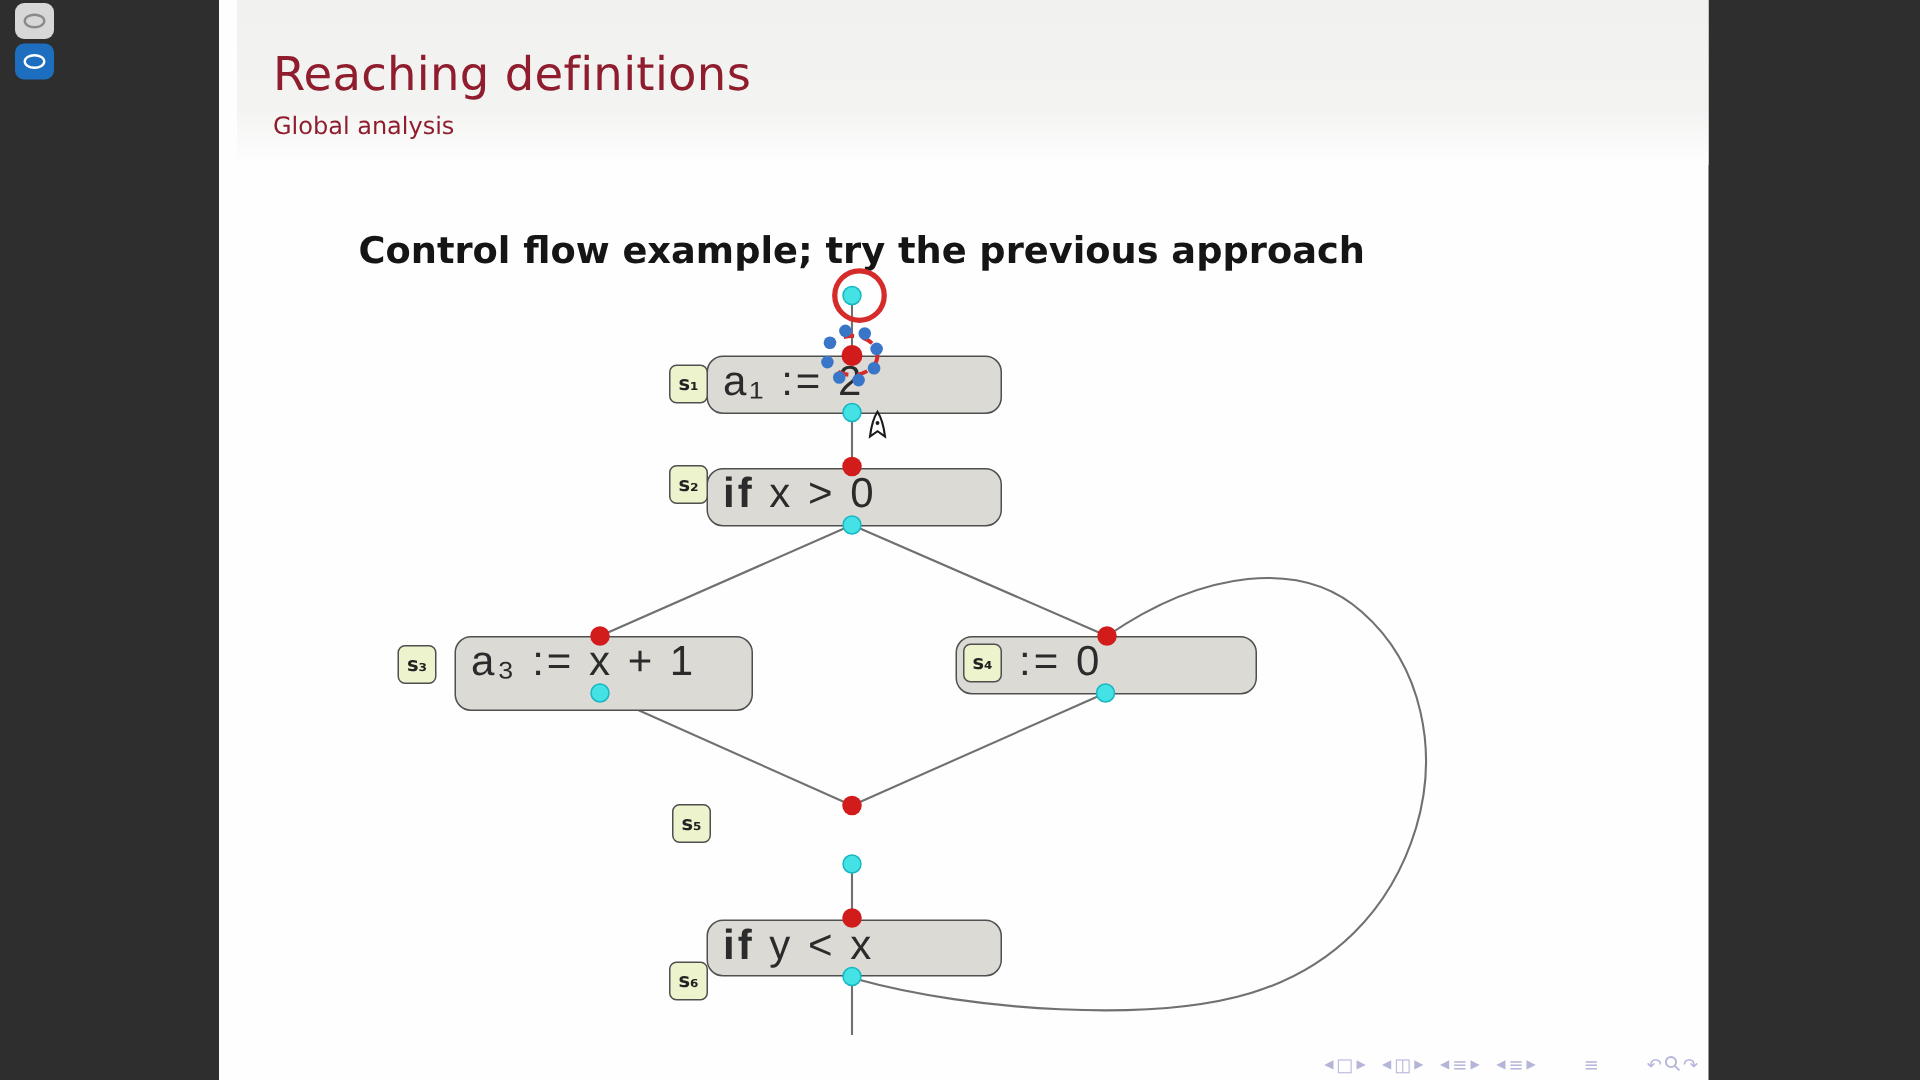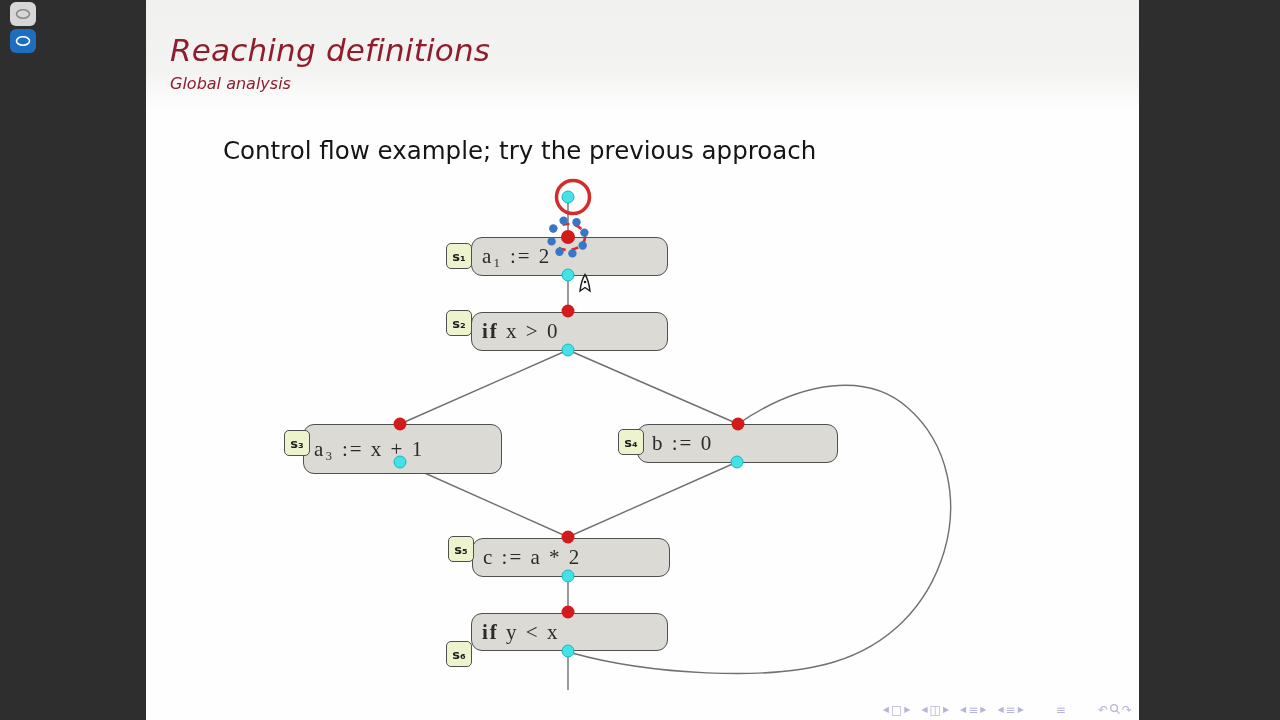--- a/index.html
+++ b/index.html
@@ -9,44 +9,43 @@
     font-family:"DejaVu Sans",sans-serif;
   }
   
   .fl-toolbar{position:absolute;left:10px;top:2px;z-index:20;display:flex;flex-direction:column;gap:3px;}
   .tool-btn{width:26px;height:24px;border-radius:6px;display:flex;align-items:center;justify-content:center;cursor:pointer;}
   .tool-btn.inactive{background:#d7d7d7;}
   .tool-btn.active{background:#1e6ec0;}
   
   .slide{position:absolute;left:146px;top:0;width:993px;height:720px;background:#fefefe;overflow:hidden;}
   .slide-header{
-    position:absolute;left:0;top:0;width:100%;height:110px;
+    position:absolute;left:12px;top:0;width:100%;height:110px;
     background:linear-gradient(180deg,#f1f1f0 0%,#f3f3f2 65%,#fefefe 100%);
-    font-style:italic;
   }
   .slide-title{
     position:absolute;left:24px;top:32px;margin:0;
     font-size:31px;font-weight:400;color:#8f1d2d;letter-spacing:.2px;
   }
   .slide-subtitle{
     position:absolute;left:24px;top:74px;margin:0;
     font-size:16px;font-weight:400;color:#8f1d2d;
   }
   .body-text{
-    position:absolute;left:77px;top:136px;margin:0;
-    font-size:24.5px;color:#151515;font-weight:400;
+    position:absolute;left:77px;top:136px;margin:16px;
+    font-size:24.5px;color:#151515;font-weight:700;
   }
   
   svg.layer{position:absolute;left:0;top:0;z-index:1;pointer-events:none;}
   svg.layer.top{z-index:4;}
   .node{
     position:absolute;z-index:2;box-sizing:border-box;
     background:#dbdad4;border:1.6px solid #4f4f4f;border-radius:11px;
-    font-family:Liberation Serif, serif;font-size:21px;color:#2b2b2b;
-    display:flex;align-items:center;padding-left:10px;letter-spacing:2px;white-space:pre;
+    font-family:Liberation Sans, sans-serif;font-size:28px;color:#2b2b2b;
+    display:flex;padding-left:10px;letter-spacing:2px;white-space:pre;
   }
   .node .kw{font-weight:bold;white-space:pre;}
   .node .code{white-space:pre;}
   .chip{
     position:absolute;z-index:3;width:26px;height:26px;box-sizing:border-box;
     background:#edf3cd;border:1.5px solid #4f4f4f;border-radius:5px;
     display:flex;align-items:center;justify-content:center;
     font-size:13px;font-weight:bold;color:#222;
   }
   
@@ -105,31 +104,28 @@
   </div>
   <div class="node" style="left:325px;top:312px;width:197px;height:39px">
     <span class="kw">if</span><span class="code"> x &gt; 0</span>
   </div>
   <div class="node" style="left:157px;top:424px;width:199px;height:50px">
     <span class="kw"></span><span class="code">a₃ := x + 1</span>
   </div>
   <div class="node" style="left:491px;top:424px;width:201px;height:39px;padding-left:14px">
     <span class="kw"></span><span class="code">b := 0</span>
   </div>
-  <div class="node" style="left:326px;top:538px;width:198px;height:39px">
-    <span class="kw"></span><span class="code">c := a * 2</span>
-  </div>
   <div class="node" style="left:325px;top:613px;width:197px;height:38px">
     <span class="kw">if</span><span class="code"> y &lt; x</span>
   </div>
 
   <div class="chip" style="left:300px;top:243px">s₁</div>
   <div class="chip" style="left:300px;top:310px">s₂</div>
-  <div class="chip" style="left:138px;top:430px">s₃</div>
-  <div class="chip" style="left:472px;top:429px">s₄</div>
+  <div class="chip" style="left:119px;top:430px">s₃</div>
+  <div class="chip" style="left:496px;top:429px">s₄</div>
   <div class="chip" style="left:302px;top:536px">s₅</div>
   <div class="chip" style="left:300px;top:641px">s₆</div>
 
   <svg class="layer top" width="993" height="720" viewBox="0 0 993 720">
 
     <g fill="#d21c1c">
       <circle cx="422" cy="311" r="6.5"></circle>
       <circle cx="254" cy="424" r="6.5"></circle>
       <circle cx="592" cy="424" r="6.5"></circle>
       <circle cx="422" cy="537" r="6.5"></circle>

